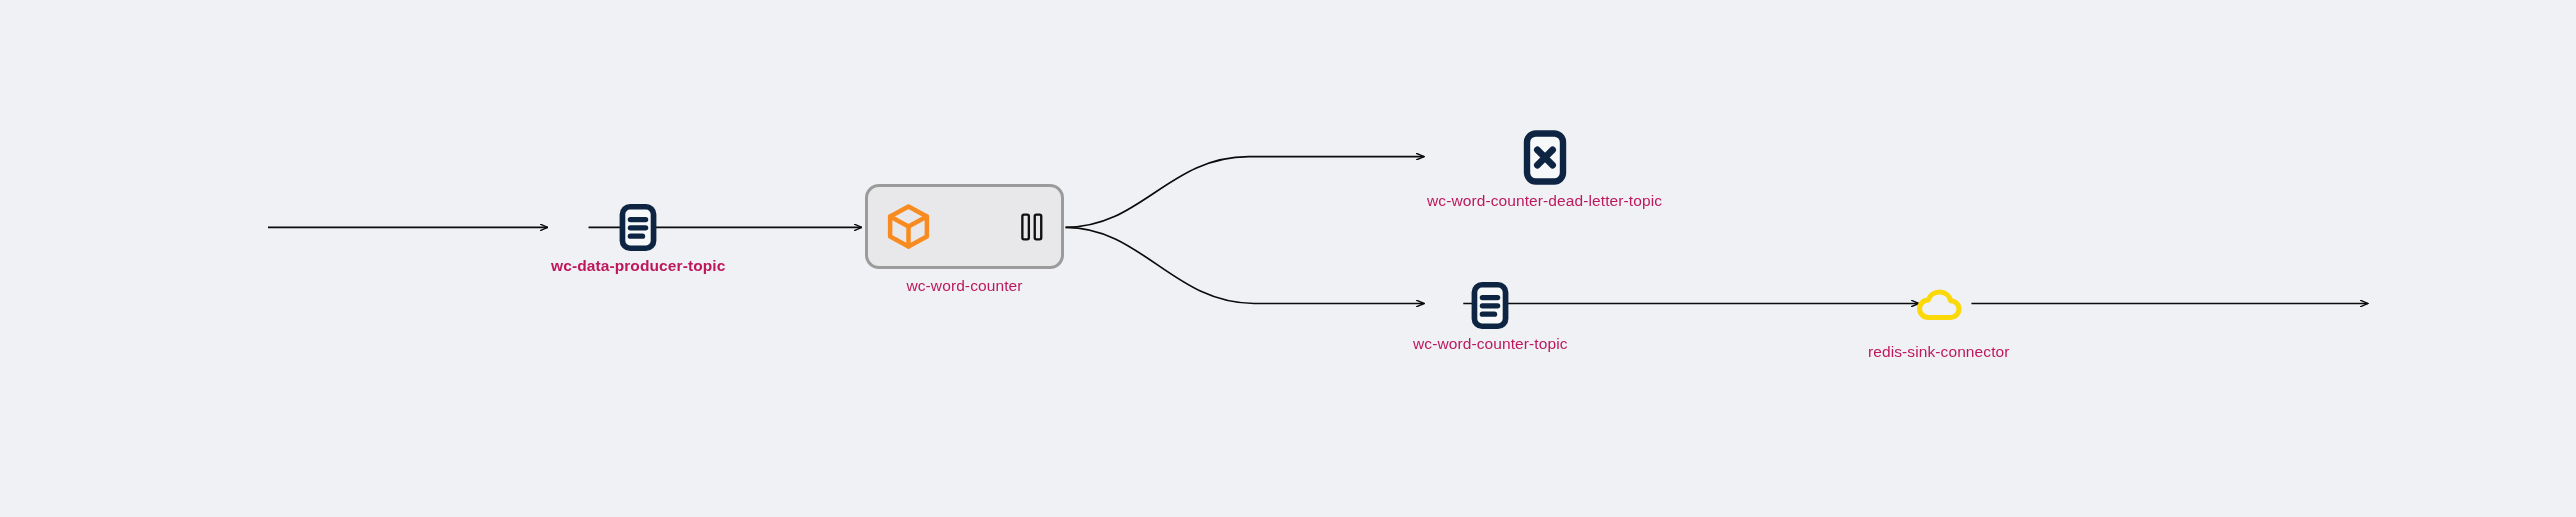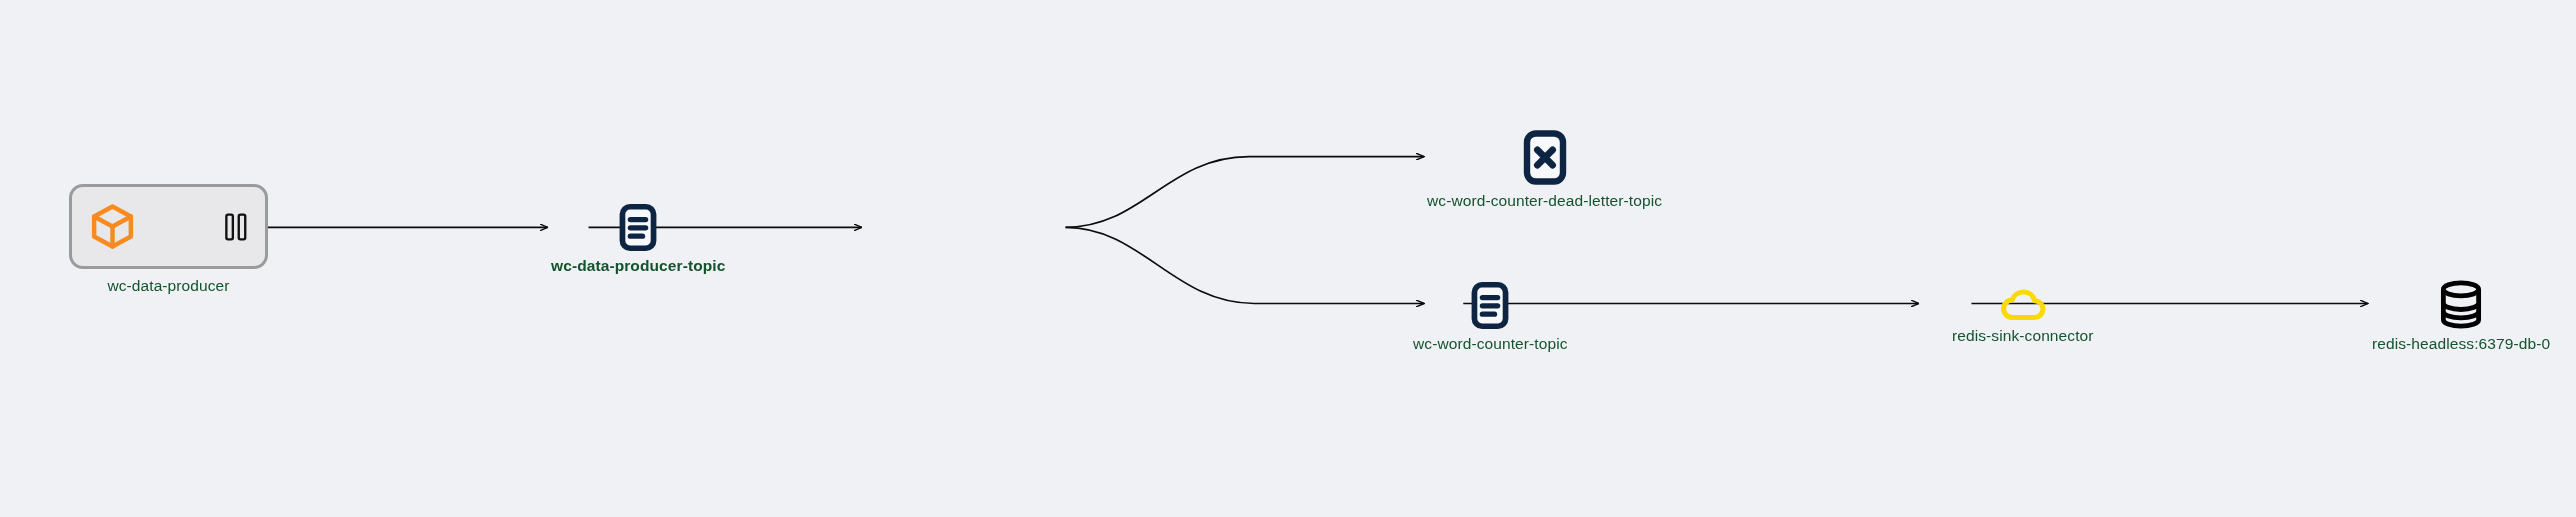--- a/index.html
+++ b/index.html
@@ -58,21 +58,21 @@
   .topic-icon { width: 38px; height: 49px; display: block; }
   .dlq-icon   { width: 44px; height: 59px; display: block; }
   .cloud-icon { width: 50px; height: 36px; display: block; }
   .db-icon    { width: 46px; height: 51px; display: block; }
 
   
   .node-label {
     margin-top: 7.5px;
     font-size: 15.5px;
     line-height: 1.15;
-    color: #14532d;
+    color: #be185d;
     white-space: nowrap;
     text-align: center;
     letter-spacing: 0.1px;
   }
   .label-tight { margin-top: 5.4px; }
 </style>
 </head>
 <body>
 
 <div id="canvas">
@@ -93,53 +93,53 @@
       <path d="M1988,424 C2130,424 2180,292 2330,292 C2480,292 2520,292 2657,292" marker-end="url(#arrow)"></path>
 
       <path d="M1988,424 C2130,424 2190,566 2340,566 C2490,566 2530,566 2657,566" marker-end="url(#arrow)"></path>
 
       <path d="M2730,566 L3580,566" marker-end="url(#arrow)"></path>
 
       <path d="M3678,566 L4418,566" marker-end="url(#arrow)"></path>
     </g>
   </svg>
 
-  <div class="node" style="left:69px; top:184px;">
+
+  <div class="node" style="left:551px; top:203px;font-weight:bold;">
+    <div class="glyph">
+      <svg class="topic-icon" viewBox="0 0 22 28" xmlns="http://www.w3.org/2000/svg">
+        <rect x="2" y="2" width="18" height="24" rx="4.4" fill="#f7f8fa" stroke="#0d2443" stroke-width="3.3"></rect>
+        <g stroke="#0d2443" stroke-width="3.1" stroke-linecap="round">
+          <line x1="6.6" y1="9.4" x2="15.4" y2="9.4"></line>
+          <line x1="6.6" y1="14.2" x2="15.4" y2="14.2"></line>
+          <line x1="6.6" y1="19.0" x2="13.6" y2="19.0"></line>
+        </g>
+      </svg>
+    </div>
+    <div class="node-label label-tight">wc-data-producer-topic</div>
+  </div>
+
+  <div class="node" style="left:865px; top:184px;">
     <div class="app-box">
       <svg class="cube-icon" viewBox="0 0 24 24" xmlns="http://www.w3.org/2000/svg">
         <g fill="none" stroke="#f88b1f" stroke-width="2.2" stroke-linejoin="round" stroke-linecap="round">
           <path d="M12 2.2 L21 7.1 L21 16.9 L12 21.8 L3 16.9 L3 7.1 Z"></path>
           <path d="M3 7.1 L12 12 L21 7.1"></path>
           <path d="M12 12 L12 21.8"></path>
         </g>
       </svg>
       <svg class="pause-icon" viewBox="0 0 24 30" xmlns="http://www.w3.org/2000/svg">
         <g fill="none" stroke="#111111" stroke-width="2.4">
           <rect x="2.4" y="2.4" width="6.6" height="25.2" rx="1.6"></rect>
           <rect x="15" y="2.4" width="6.6" height="25.2" rx="1.6"></rect>
         </g>
       </svg>
     </div>
-    <div class="node-label">wc-data-producer</div>
+    <div class="node-label">wc-word-counter</div>
   </div>
-
-  <div class="node" style="left:551px; top:203px;font-weight:bold;">
-    <div class="glyph">
-      <svg class="topic-icon" viewBox="0 0 22 28" xmlns="http://www.w3.org/2000/svg">
-        <rect x="2" y="2" width="18" height="24" rx="4.4" fill="#f7f8fa" stroke="#0d2443" stroke-width="3.3"></rect>
-        <g stroke="#0d2443" stroke-width="3.1" stroke-linecap="round">
-          <line x1="6.6" y1="9.4" x2="15.4" y2="9.4"></line>
-          <line x1="6.6" y1="14.2" x2="15.4" y2="14.2"></line>
-          <line x1="6.6" y1="19.0" x2="13.6" y2="19.0"></line>
-        </g>
-      </svg>
-    </div>
-    <div class="node-label label-tight">wc-data-producer-topic</div>
-  </div>
-
 
   <div class="node" style="left:1427px; top:128px;">
     <div class="glyph">
       <svg class="dlq-icon" viewBox="0 0 22 28" xmlns="http://www.w3.org/2000/svg">
         <rect x="2" y="2" width="18" height="24" rx="4.4" fill="#f7f8fa" stroke="#0d2443" stroke-width="3.2"></rect>
         <g stroke="#0d2443" stroke-width="3.4" stroke-linecap="round">
           <line x1="7.2" y1="10.2" x2="14.8" y2="17.8"></line>
           <line x1="14.8" y1="10.2" x2="7.2" y2="17.8"></line>
         </g>
       </svg>
@@ -154,39 +154,26 @@
         <g stroke="#0d2443" stroke-width="3.1" stroke-linecap="round">
           <line x1="6.6" y1="9.4" x2="15.4" y2="9.4"></line>
           <line x1="6.6" y1="14.2" x2="15.4" y2="14.2"></line>
           <line x1="6.6" y1="19.0" x2="13.6" y2="19.0"></line>
         </g>
       </svg>
     </div>
     <div class="node-label label-tight">wc-word-counter-topic</div>
   </div>
 
-  <div class="node" style="left:1952px; top:286px;">
+  <div class="node" style="left:1868px; top:286px;gap:16px;">
     <div class="glyph">
       <svg class="cloud-icon" viewBox="0 0 30 22" xmlns="http://www.w3.org/2000/svg">
         <path d="M8.4 19.2 A5.3 5.3 0 0 1 8.4 8.6
                  A7.2 7.2 0 0 1 22.2 9.0
                  A5.1 5.1 0 0 1 22.0 19.2 Z" fill="none" stroke="#fbd808" stroke-width="3.1" stroke-linejoin="round" stroke-linecap="round"></path>
       </svg>
     </div>
     <div class="node-label label-tight">redis-sink-connector</div>
   </div>
 
-  <div class="node" style="left:2372px; top:279px;">
-    <div class="glyph">
-      <svg class="db-icon" viewBox="0 0 24 26" xmlns="http://www.w3.org/2000/svg">
-        <g fill="none" stroke="#000000" stroke-width="2.5">
-          <ellipse cx="12" cy="5.1" rx="9.2" ry="3.4"></ellipse>
-          <path d="M2.8 5.1 L2.8 20.9 A9.2 3.4 0 0 0 21.2 20.9 L21.2 5.1"></path>
-          <path d="M2.8 12.2 A9.2 3.4 0 0 0 21.2 12.2"></path>
-          <path d="M2.8 16.6 A9.2 3.4 0 0 0 21.2 16.6"></path>
-        </g>
-      </svg>
-    </div>
-    <div class="node-label label-tight">redis-headless:6379-db-0</div>
-  </div>
 
 </div>
 
 
 </body></html>

